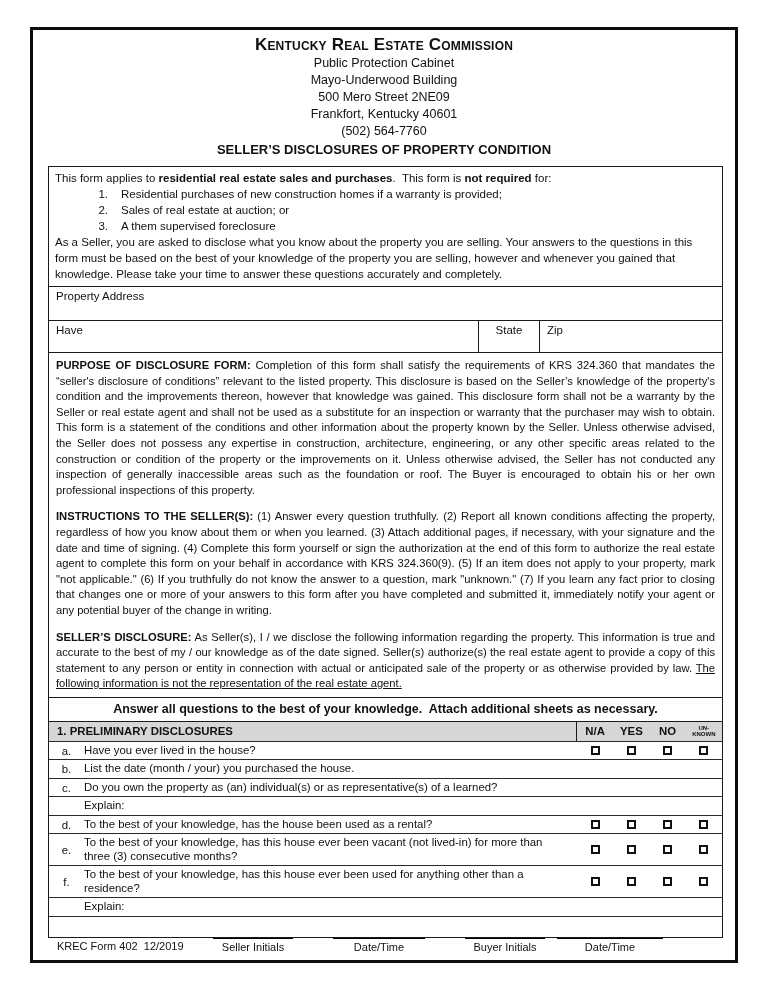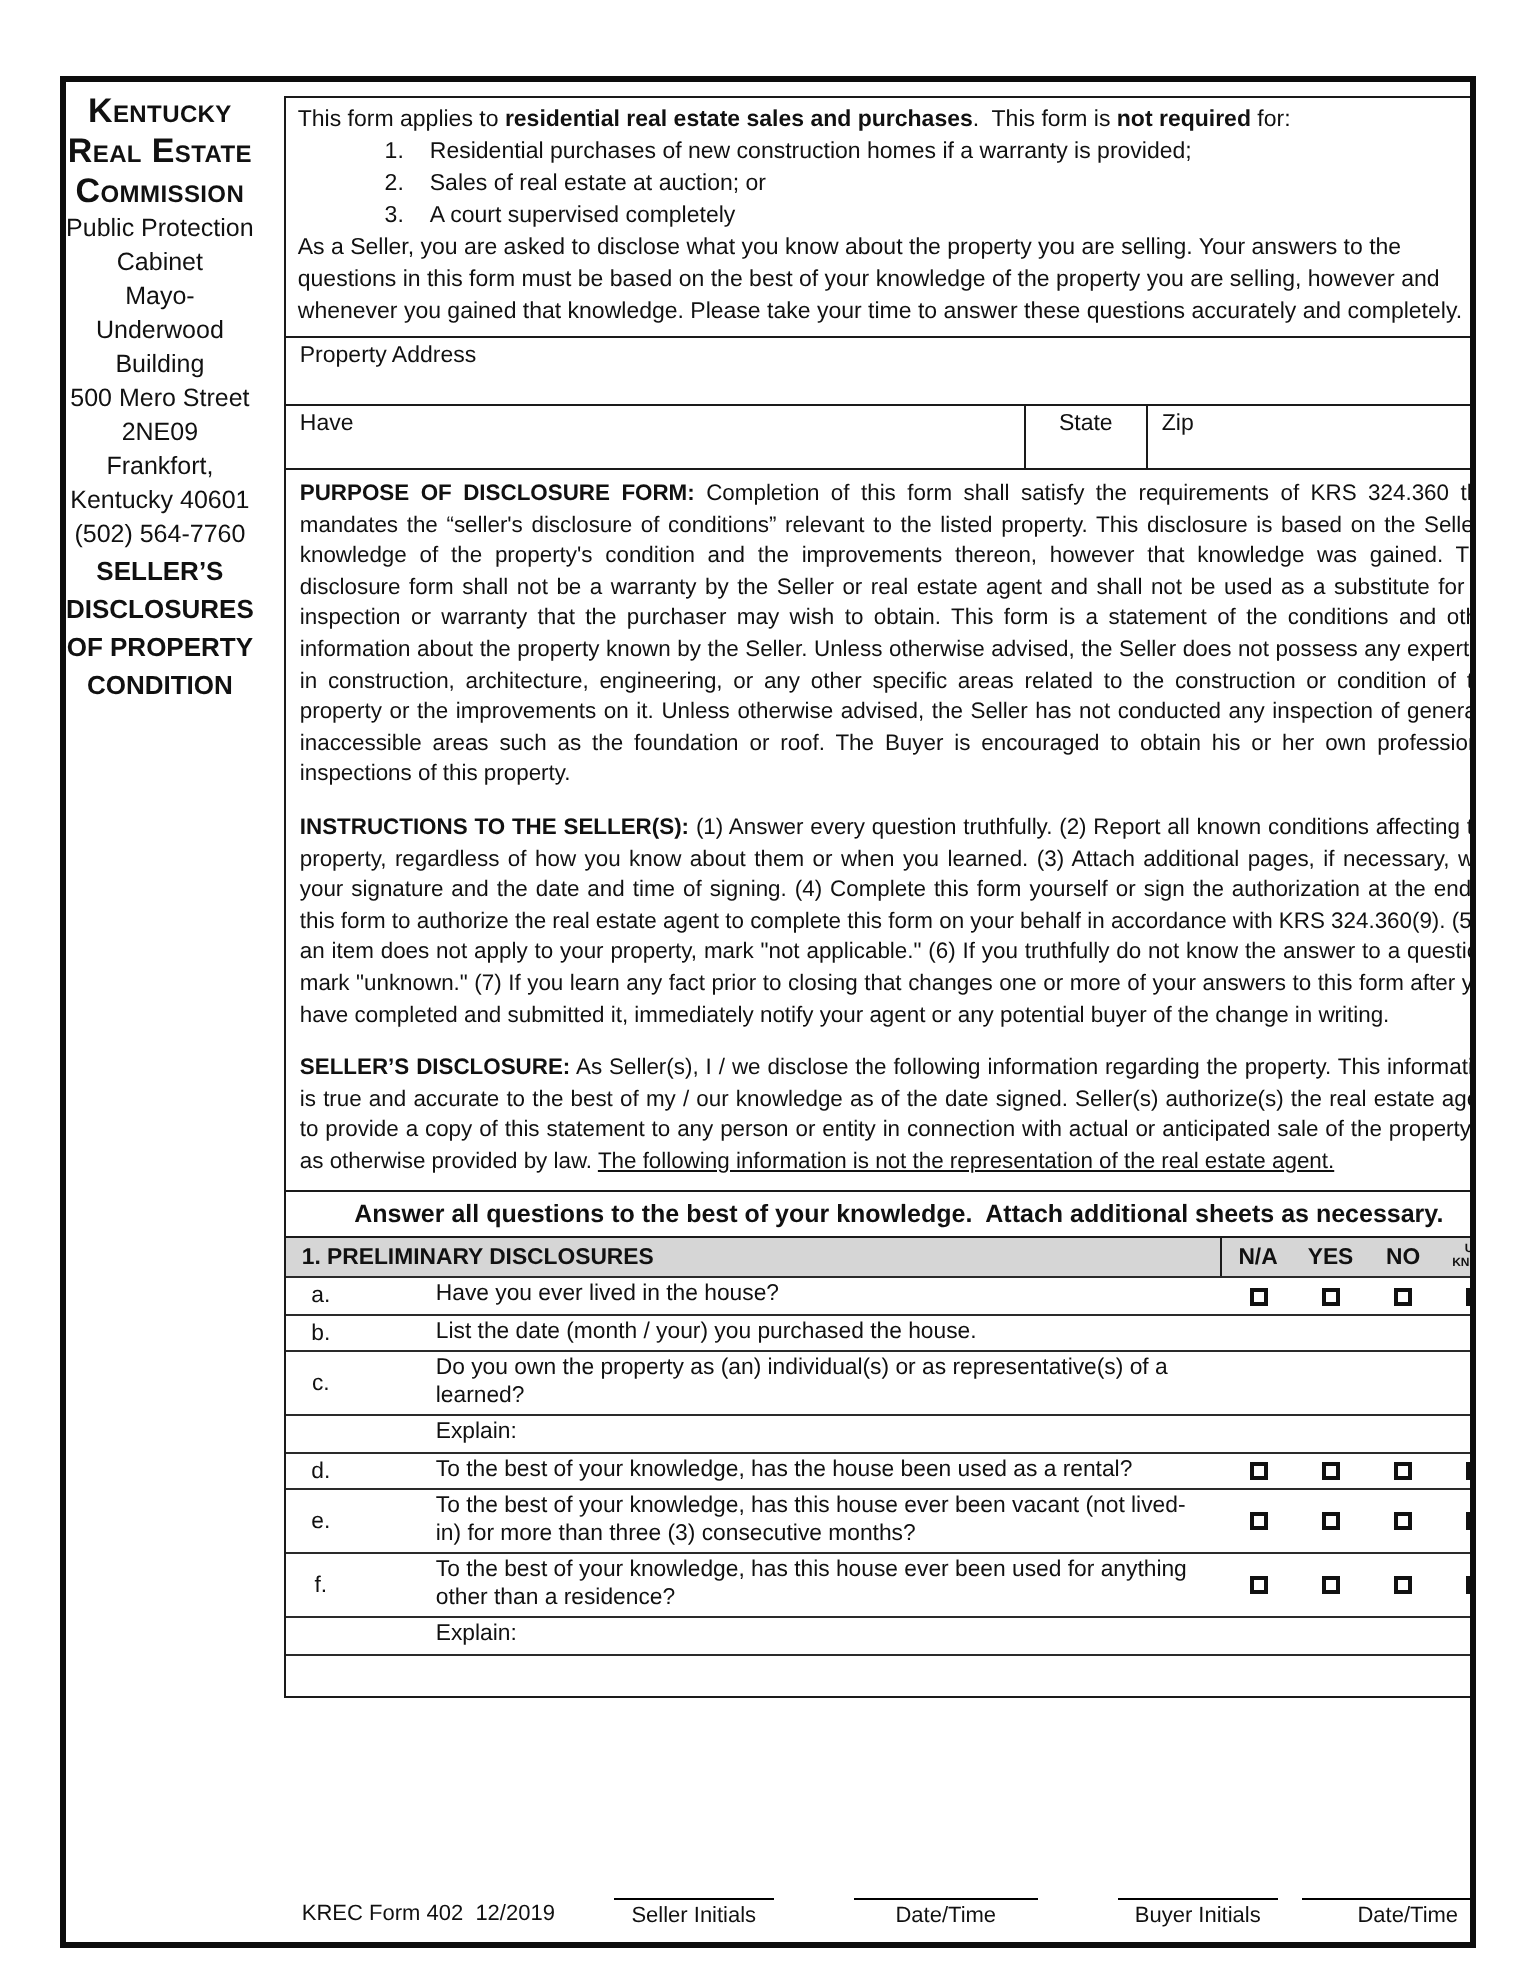--- a/index.html
+++ b/index.html
@@ -1,22 +1,22 @@
 <!DOCTYPE html>
 <html><head>
 <meta charset="utf-8">
 <style>
   * { margin:0; padding:0; box-sizing:border-box; }
   html,body { width:768px; background:#ffffff; font-family:"Liberation Sans", sans-serif; color:#111; }
   body { height:994px; overflow:hidden; }
 
   .page {
-    position:absolute; left:30px; top:38px; width:708px; height:936px;
+    position:absolute; left:30px; top:27px; width:708px; height:936px;
     border:3px solid #0d0d0d; background:#fff;
-    display:flex; flex-direction:row; overflow:hidden;
+    display:flex; flex-direction:column; overflow:hidden;
   }
 
   
   .letterhead { text-align:center; padding-top:5px; }
   .lh-title { font-size:17px; font-weight:bold; font-variant:small-caps; letter-spacing:.2px; line-height:20px; }
   .lh-line { font-size:12.5px; line-height:17px; }
   .lh-sub { font-size:13px; font-weight:bold; line-height:19px; }
 
   
   .content { width:675px; margin:7px auto 0 15px; display:flex; flex-direction:column; flex:1; }
@@ -48,21 +48,21 @@
   .banner { text-align:center; font-weight:bold; font-size:12.5px; padding:4px 0 5px 0; white-space:pre-wrap; }
 
   
   .qtable { display:flex; flex-direction:column; }
   .trow { display:flex; align-items:center; border-top:1px solid #2a2a2a; min-height:18px; font-size:11.4px; }
   .trow.h2 { min-height:30px; }
   .trow.hEmpty { min-height:21px; }
   .thead { background:#d6d6d6; border-top:none; font-weight:bold; min-height:19px; }
   .thead-left { flex:1; align-self:stretch; display:flex; align-items:center; padding-left:8px; border-right:1.5px solid #1a1a1a; }
   .letter { width:35px; text-align:center; flex-shrink:0; }
-  .qtext { flex:1; padding:2px 6px 2px 0; line-height:13.5px;margin-left:40px; }
+  .qtext { flex:1; padding:2px 6px 2px 0; line-height:13.5px; }
   .answers { width:145px; display:flex; flex-shrink:0; align-self:stretch; align-items:center; }
   .acell { flex:1; display:flex; justify-content:center; align-items:center; }
   .acell.small { font-size:6px; line-height:6.5px; font-weight:bold; flex-direction:column; }
   .cb { width:9px; height:9px; border:2px solid #111; display:inline-block; background:#fff; }
 
   
   .footer { margin-top:auto; padding:0 0 7px 9px; font-size:11px; }
   .page-num { margin-bottom:9px; }
   .form-line { display:flex; align-items:flex-start; }
   .form-id { width:130px; white-space:pre-wrap; padding-top:2px; }
@@ -94,21 +94,21 @@
       <div class="intro-list-row">
         <span class="intro-num">1.</span>
         <span class="intro-item">Residential purchases of new construction homes if a warranty is provided;</span>
       </div>
       <div class="intro-list-row">
         <span class="intro-num">2.</span>
         <span class="intro-item">Sales of real estate at auction; or</span>
       </div>
       <div class="intro-list-row">
         <span class="intro-num">3.</span>
-        <span class="intro-item">A court supervised completely</span>
+        <span class="intro-item">A them supervised foreclosure</span>
       </div>
       <div class="intro-par">As a Seller, you are asked to disclose what you know about the property you are selling. Your answers to the questions in this form must be based on the best of your knowledge of the property you are selling, however and whenever you gained that knowledge. Please take your time to answer these questions accurately and completely.</div>
     </div>
 
     <div class="sect">
       <div class="addr-row">
         <div class="addr-cell">Property Address</div>
       </div>
       <div class="addr-row">
         <div class="addr-cell cell-city">Have</div>

